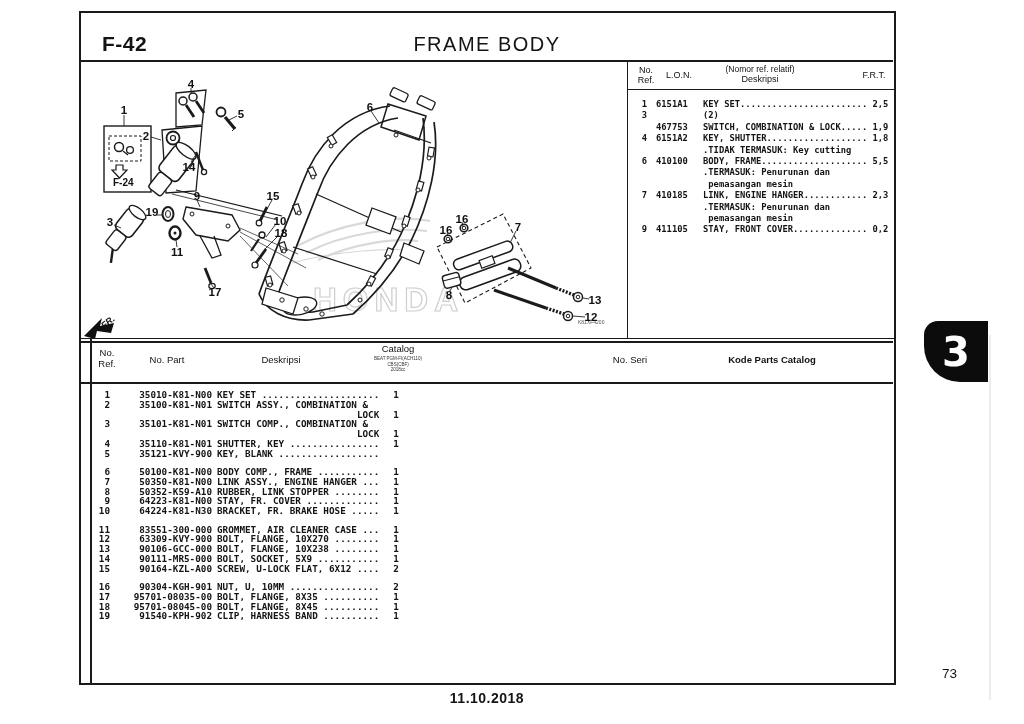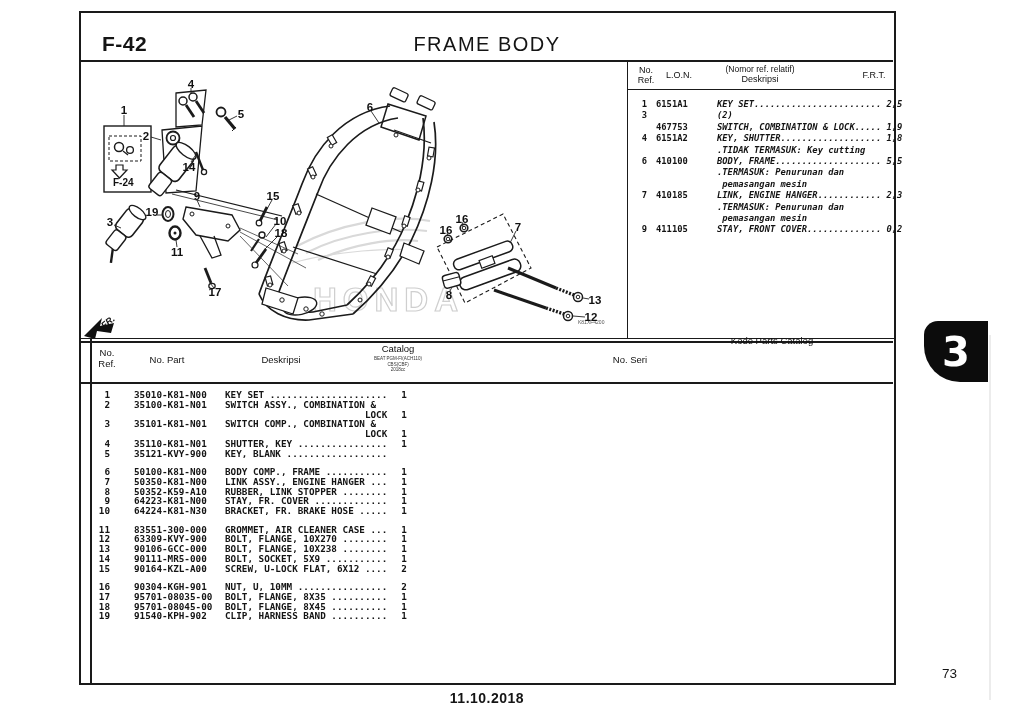--- a/index.html
+++ b/index.html
@@ -18,40 +18,40 @@
   .rh{font-size:9px;line-height:10px;text-align:center;color:#111;}
   .rh-no{left:633px;top:65px;width:26px;}
   .rh-lon{left:660px;top:70px;width:38px;}
   .rh-d1{left:700px;top:64px;width:120px;font-size:8.5px;}
   .rh-d2{left:700px;top:74px;width:120px;}
   .rh-frt{left:856px;top:70px;width:36px;}
   .ref-rows{left:634px;top:99px;font-family:"DejaVu Sans Mono",monospace;font-weight:bold;font-size:8.8px;line-height:11.4px;}
   .rrow{display:flex;white-space:pre;}
   .rref{width:13px;text-align:right;}
   .rlon{width:47px;margin-left:9px;}
-  .rtxt{margin-left:14px;font-style:italic;}
+  .rtxt{margin-left:0;}
   
   .hline{background:#1a1a1a;}
   .mt-l1{left:81px;top:338px;width:812px;height:1px;}
   .mt-l2{left:81px;top:341px;width:812px;height:2.2px;}
   .mt-l3{left:81px;top:382px;width:812px;height:1.7px;}
   .mt-v{left:90px;top:339px;width:1.7px;height:344px;}
   .mh{font-size:9.5px;text-align:center;color:#111;line-height:10.5px;}
   .h-noref{left:92px;top:348px;width:30px;}
   .h-nopart{left:122px;top:355px;width:90px;}
   .h-desk{left:235px;top:355px;width:92px;}
   .h-jumlah{left:362px;top:344px;width:72px;}
   .h-jsub{left:362px;top:356px;width:72px;font-size:4.5px;line-height:5.6px;text-align:center;color:#333;}
   .h-noseri{left:585px;top:355px;width:90px;}
-  .h-kode{left:710px;top:336px;width:124px;}
+  .h-kode{left:710px;top:355px;width:124px;font-weight:bold;}
   .parts-rows{left:94px;top:390px;font-family:"DejaVu Sans Mono",monospace;font-weight:bold;font-size:9.3px;line-height:9.8px;}
   .prow{display:flex;height:9.8px;white-space:pre;}
   .prow.gap{margin-top:8.5px;}
   .pref{width:16px;text-align:right;}
-  .ppart{margin-left:24px;width:86px;}
+  .ppart{margin-left:16px;width:86px;text-align:right;}
   .pdesc{margin-left:5px;width:163px;}
   .pqty{margin-left:4px;width:24px;text-align:center;}
   
   .callout{position:absolute;transform:translate(-50%,-50%);font-size:11.5px;font-weight:bold;color:#101010;}
   
   .tab3{left:924px;top:321px;width:64px;height:61px;background:#0c0c0c;border-radius:14px 0 0 36px;
         display:flex;align-items:center;justify-content:center;color:#fff;
         font-family:"DejaVu Sans",sans-serif;font-size:40px;font-weight:bold;}
   .pageno{left:942px;top:666px;font-size:13.5px;}
   .date{left:81px;top:690px;width:812px;text-align:center;font-size:14px;font-weight:bold;letter-spacing:.5px;}

